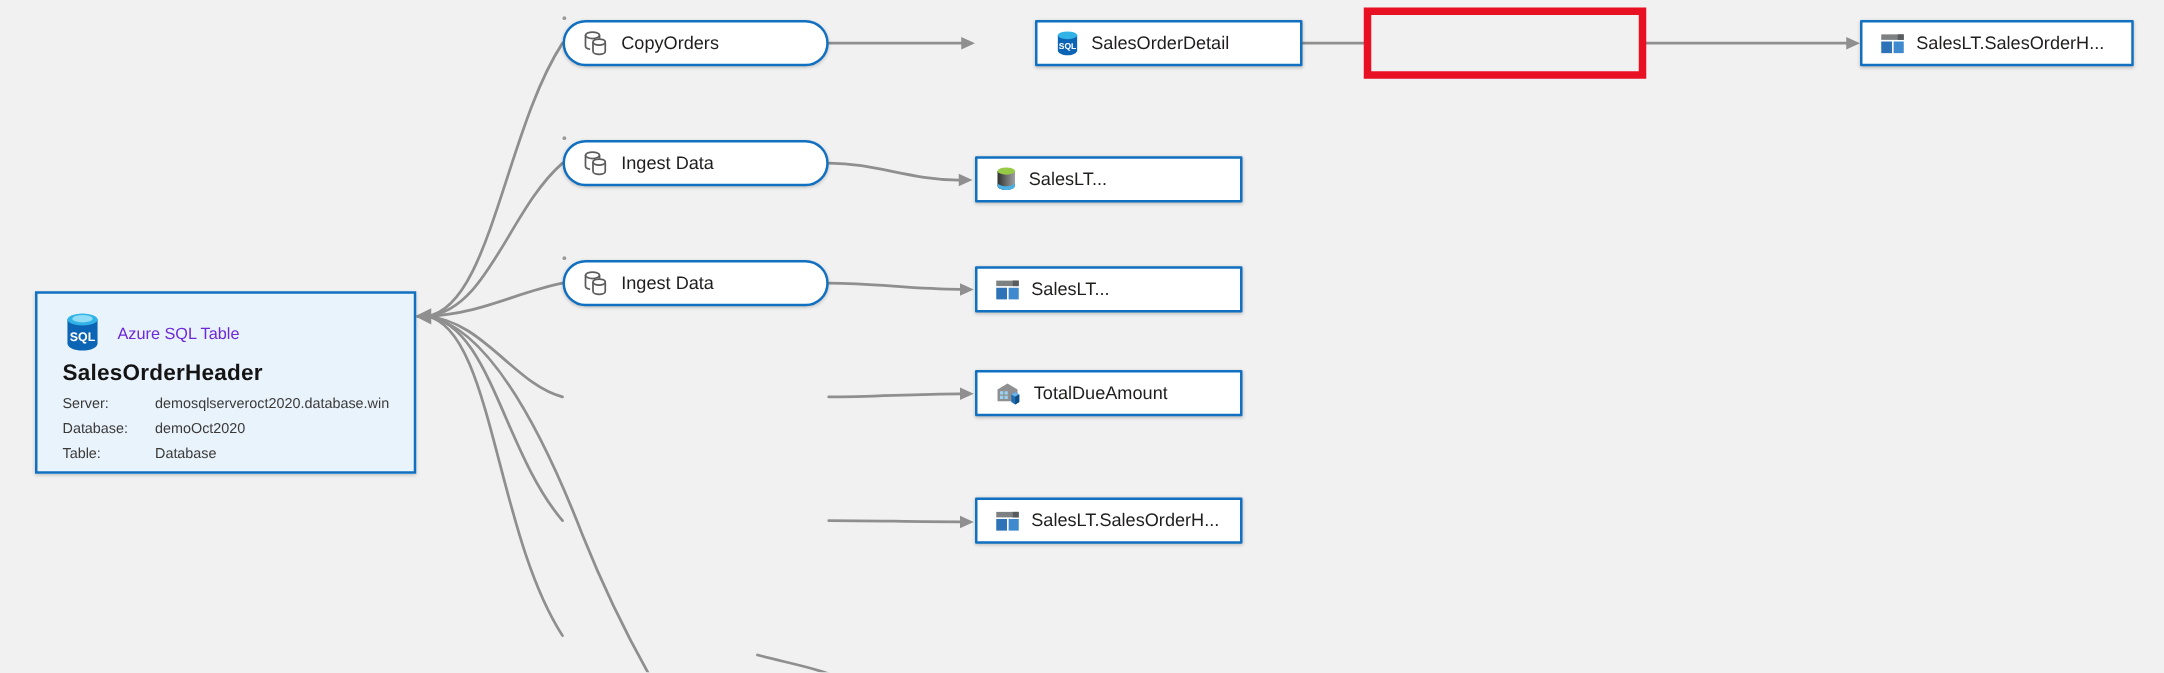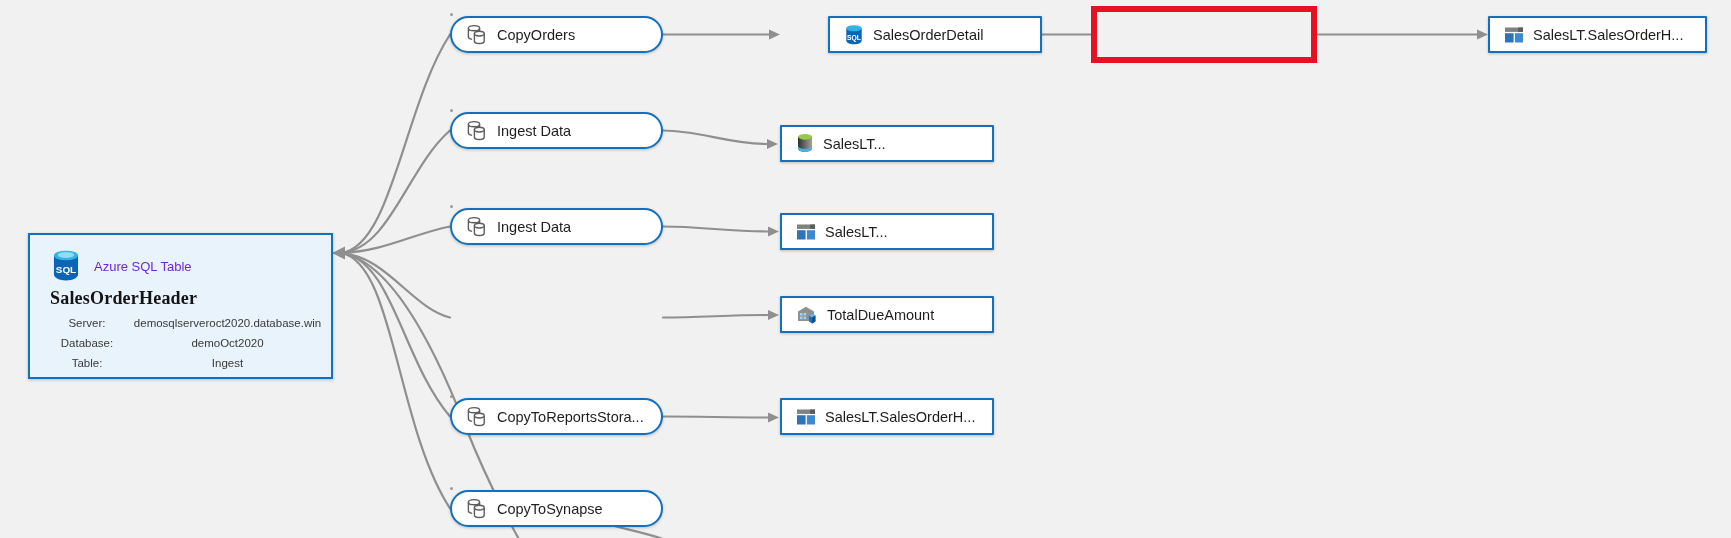--- a/index.html
+++ b/index.html
@@ -34,22 +34,22 @@
   
   #source-card{
     position:absolute;z-index:3;box-sizing:border-box;
     left:28px;top:233px;width:305px;height:146px;
     background:#e9f3fc;border:2.2px solid #1170c0;
     box-shadow:0 1px 3px rgba(0,0,0,.22);
     padding:14px 0 0 20px;overflow:hidden;cursor:pointer;
   }
   #source-card .type-row{display:flex;align-items:center;gap:12px;}
   #source-card .type-label{font-size:13px;color:#6d28d9;}
-  #source-card .title{font-size:18px;font-weight:bold;color:#151414;margin-top:5px;letter-spacing:.2px;font-family:Liberation Serif, serif;}
-  #source-card .detail-row{display:flex;margin-top:8px;font-size:11.5px;color:#3b3a39;text-align:center;}
+  #source-card .title{font-size:18px;font-weight:bold;color:#151414;margin-top:5px;letter-spacing:.2px;}
+  #source-card .detail-row{display:flex;margin-top:8px;font-size:11.5px;color:#3b3a39;}
   #source-card .detail-label{width:74px;flex:0 0 auto;}
   #source-card .detail-value{white-space:nowrap;overflow:hidden;flex:1 1 auto;}
 </style>
 </head>
 <body>
 
 <div id="canvas">
 
   <svg id="edges" width="1731" height="538" viewBox="0 0 1731 538">
     <g fill="none" stroke="#8f8f8f" stroke-width="2.2" stroke-linecap="round">
@@ -108,21 +108,21 @@
     <div class="detail-row">
       <span class="detail-label">Server:</span>
       <span class="detail-value">demosqlserveroct2020.database.win</span>
     </div>
     <div class="detail-row">
       <span class="detail-label">Database:</span>
       <span class="detail-value">demoOct2020</span>
     </div>
     <div class="detail-row">
       <span class="detail-label">Table:</span>
-      <span class="detail-value">Ingest</span>
+      <span class="detail-value">Database</span>
     </div>
   </div>
 
   <div class="node pill" style="left:450px;top:16px;width:213px">
     <span class="icon">
       <svg width="22" height="22" viewBox="0 0 22 22" fill="none" stroke="#5c5c5c" stroke-width="1.4">
         <ellipse cx="8" cy="4.2" rx="5.6" ry="2.6"></ellipse>
         <path d="M2.4 4.2 V13 c0 1.1 1.5 2 3.7 2.4 M13.6 4.2 V7"></path>
         <g fill="#ffffff">
           <path d="M8.4 9.6 V17 c0 1.4 2.2 2.5 4.9 2.5 s4.9-1.1 4.9-2.5 V9.6"></path>
@@ -155,47 +155,21 @@
         <g fill="#ffffff">
           <path d="M8.4 9.6 V17 c0 1.4 2.2 2.5 4.9 2.5 s4.9-1.1 4.9-2.5 V9.6"></path>
           <ellipse cx="13.3" cy="9.6" rx="4.9" ry="2.4"></ellipse>
         </g>
       </svg>
     </span>
     <span class="lbl">Ingest Data</span>
   </div>
 
 
-  <div class="node pill" style="left:450px;top:398px;width:213px">
-    <span class="icon">
-      <svg width="22" height="22" viewBox="0 0 22 22" fill="none" stroke="#5c5c5c" stroke-width="1.4">
-        <ellipse cx="8" cy="4.2" rx="5.6" ry="2.6"></ellipse>
-        <path d="M2.4 4.2 V13 c0 1.1 1.5 2 3.7 2.4 M13.6 4.2 V7"></path>
-        <g fill="#ffffff">
-          <path d="M8.4 9.6 V17 c0 1.4 2.2 2.5 4.9 2.5 s4.9-1.1 4.9-2.5 V9.6"></path>
-          <ellipse cx="13.3" cy="9.6" rx="4.9" ry="2.4"></ellipse>
-        </g>
-      </svg>
-    </span>
-    <span class="lbl">CopyToReportsStora...</span>
-  </div>
-
-  <div class="node pill" style="left:450px;top:490px;width:213px">
-    <span class="icon">
-      <svg width="22" height="22" viewBox="0 0 22 22" fill="none" stroke="#5c5c5c" stroke-width="1.4">
-        <ellipse cx="8" cy="4.2" rx="5.6" ry="2.6"></ellipse>
-        <path d="M2.4 4.2 V13 c0 1.1 1.5 2 3.7 2.4 M13.6 4.2 V7"></path>
-        <g fill="#ffffff">
-          <path d="M8.4 9.6 V17 c0 1.4 2.2 2.5 4.9 2.5 s4.9-1.1 4.9-2.5 V9.6"></path>
-          <ellipse cx="13.3" cy="9.6" rx="4.9" ry="2.4"></ellipse>
-        </g>
-      </svg>
-    </span>
-    <span class="lbl">CopyToSynapse</span>
-  </div>
+
 
   <div id="highlight"></div>
 
   <div class="node rectbox" style="left:828px;top:16px;width:214px">
     <span class="icon">
       <svg width="20" height="22" viewBox="0 0 22 24">
         <path d="M2.5 4.5 V18 c0 2.3 3.8 4.2 8.5 4.2 s8.5-1.9 8.5-4.2 V4.5 Z" fill="#0c64b5"></path>
         <ellipse cx="11" cy="4.6" rx="8.5" ry="3.4" fill="#31b3e7"></ellipse>
         <text x="11" y="17" text-anchor="middle" font-size="7.5" font-weight="bold" fill="#ffffff" font-family="Liberation Sans, sans-serif">SQL</text>
       </svg>

